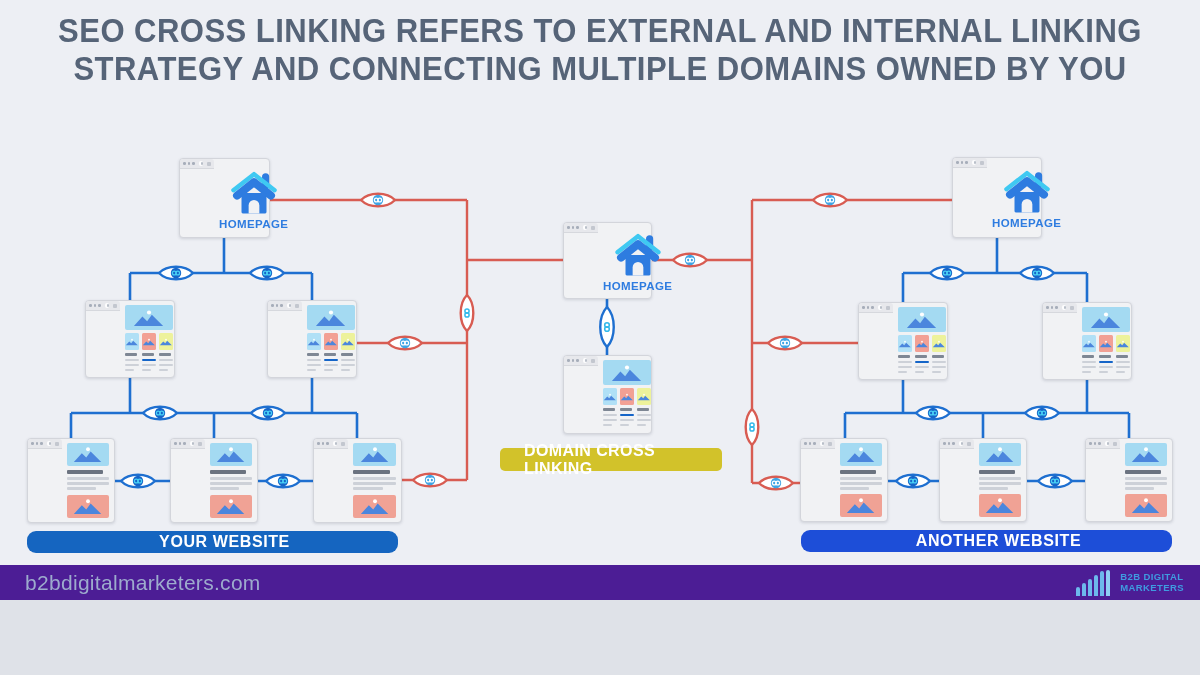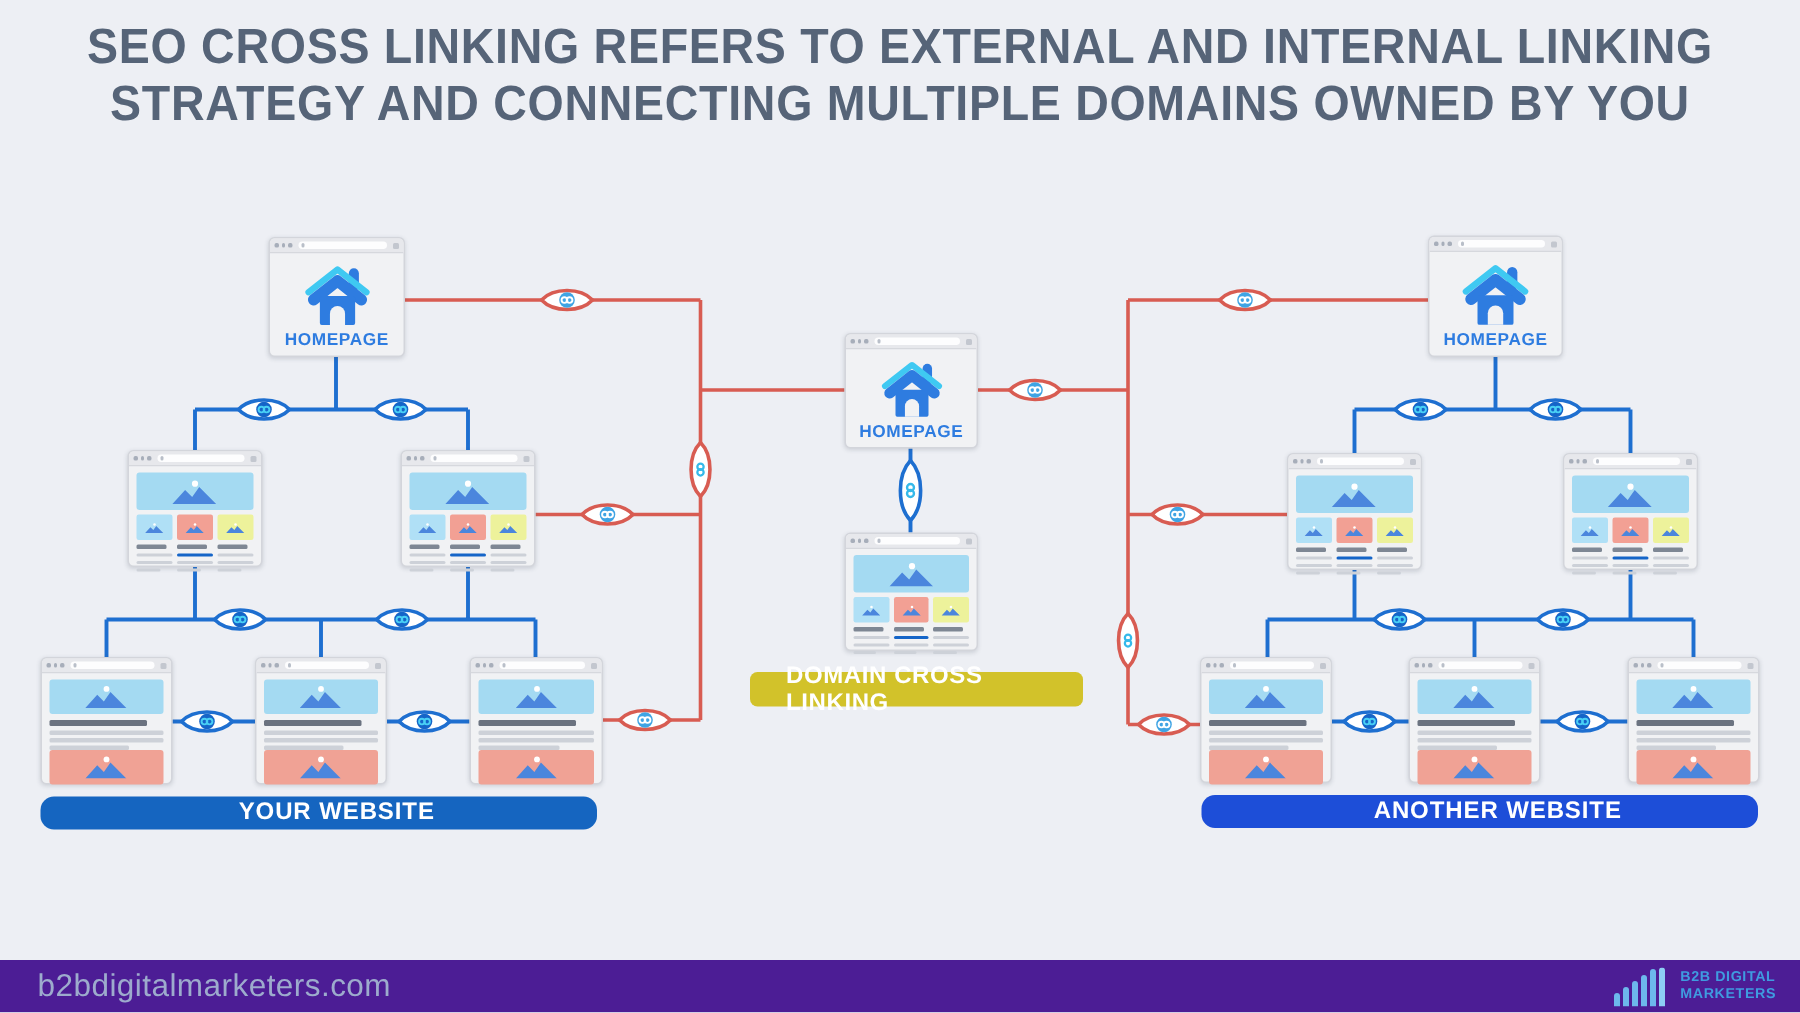--- a/index.html
+++ b/index.html
@@ -1,29 +1,29 @@
 <!DOCTYPE html>
 <html><head>
 <meta charset="utf-8">
 <style>
   html,body{margin:0;padding:0;}
   body{font-family:"Liberation Sans",sans-serif;background:#dfe2e8;}
-  #stage{position:relative;width:1200px;height:675px;background:#edeff4;overflow:hidden;}
+  #stage{position:relative;width:1200px;height:600px;background:#edeff4;overflow:hidden;}
 
   
   .title{position:absolute;top:12px;left:0;width:1200px;text-align:center;
          color:#566478;font-weight:700;font-size:33px;line-height:1.16;
          letter-spacing:.5px;transform:scaleX(.94);transform-origin:center top;}
 
   
   #connectors{position:absolute;left:0;top:0;}
 
   
   .window{position:absolute;background:#f1f2f4;border:1px solid #d3d5db;border-radius:4px;
-          box-shadow:0 1px 3px rgba(60,70,90,.18);box-sizing:border-box;display:flex;flex-direction:column;}
+          box-shadow:0 1px 3px rgba(60,70,90,.18);box-sizing:border-box;display:flex;}
   .chrome{height:9px;background:#e7e8ec;border-bottom:1px solid #d6d8dd;border-radius:3px 3px 0 0;
           display:flex;align-items:center;padding:0 3px;gap:2px;flex:none;}
   .chrome .dot{width:2.5px;height:2.5px;border-radius:50%;background:#a7aeba;flex:none;}
   .chrome .pill{flex:1;height:5px;background:#fdfdfe;border-radius:3px;margin:0 2px;display:flex;align-items:center;}
   .chrome .fav{width:2.5px;height:2.5px;border-radius:50%;background:#b9bfc9;margin-left:2px;}
   .chrome .btn{width:4px;height:4px;border-radius:1px;background:#c3c7cf;flex:none;}
   .winbody{flex:1;padding:4px 5px;display:flex;flex-direction:column;min-height:0;}
 
   
   .home-body{align-items:center;justify-content:center;gap:1px;}

